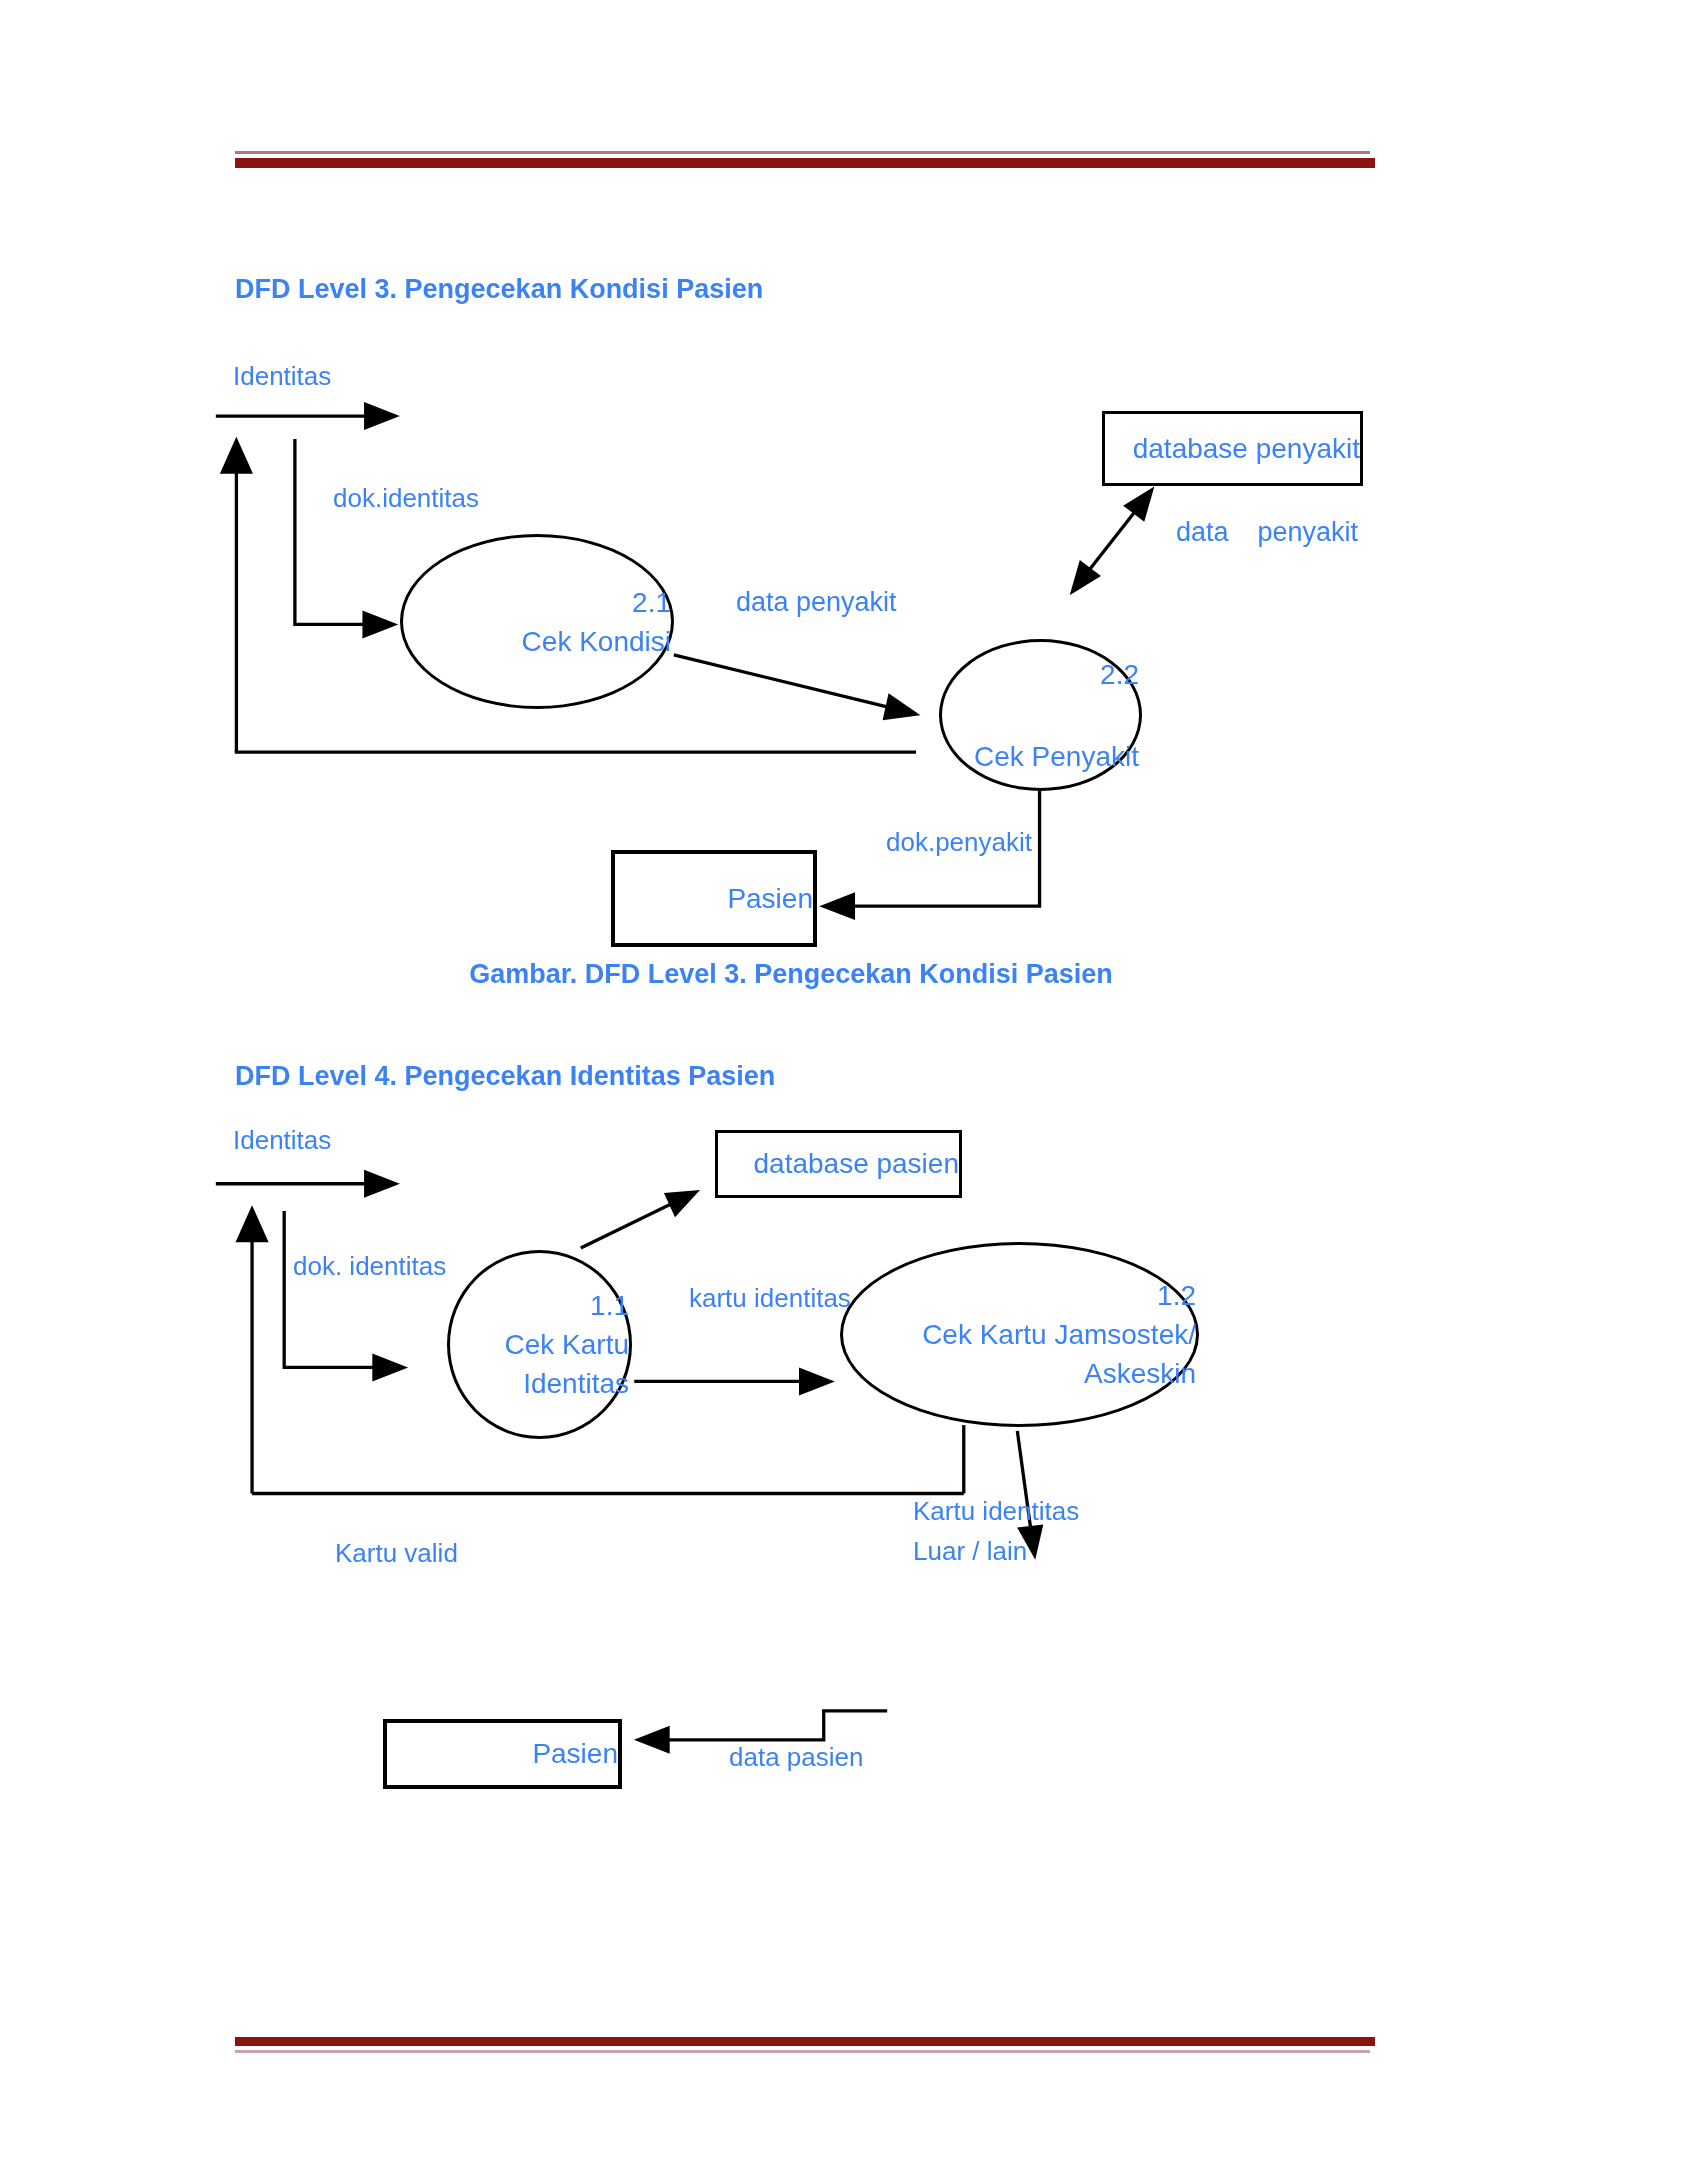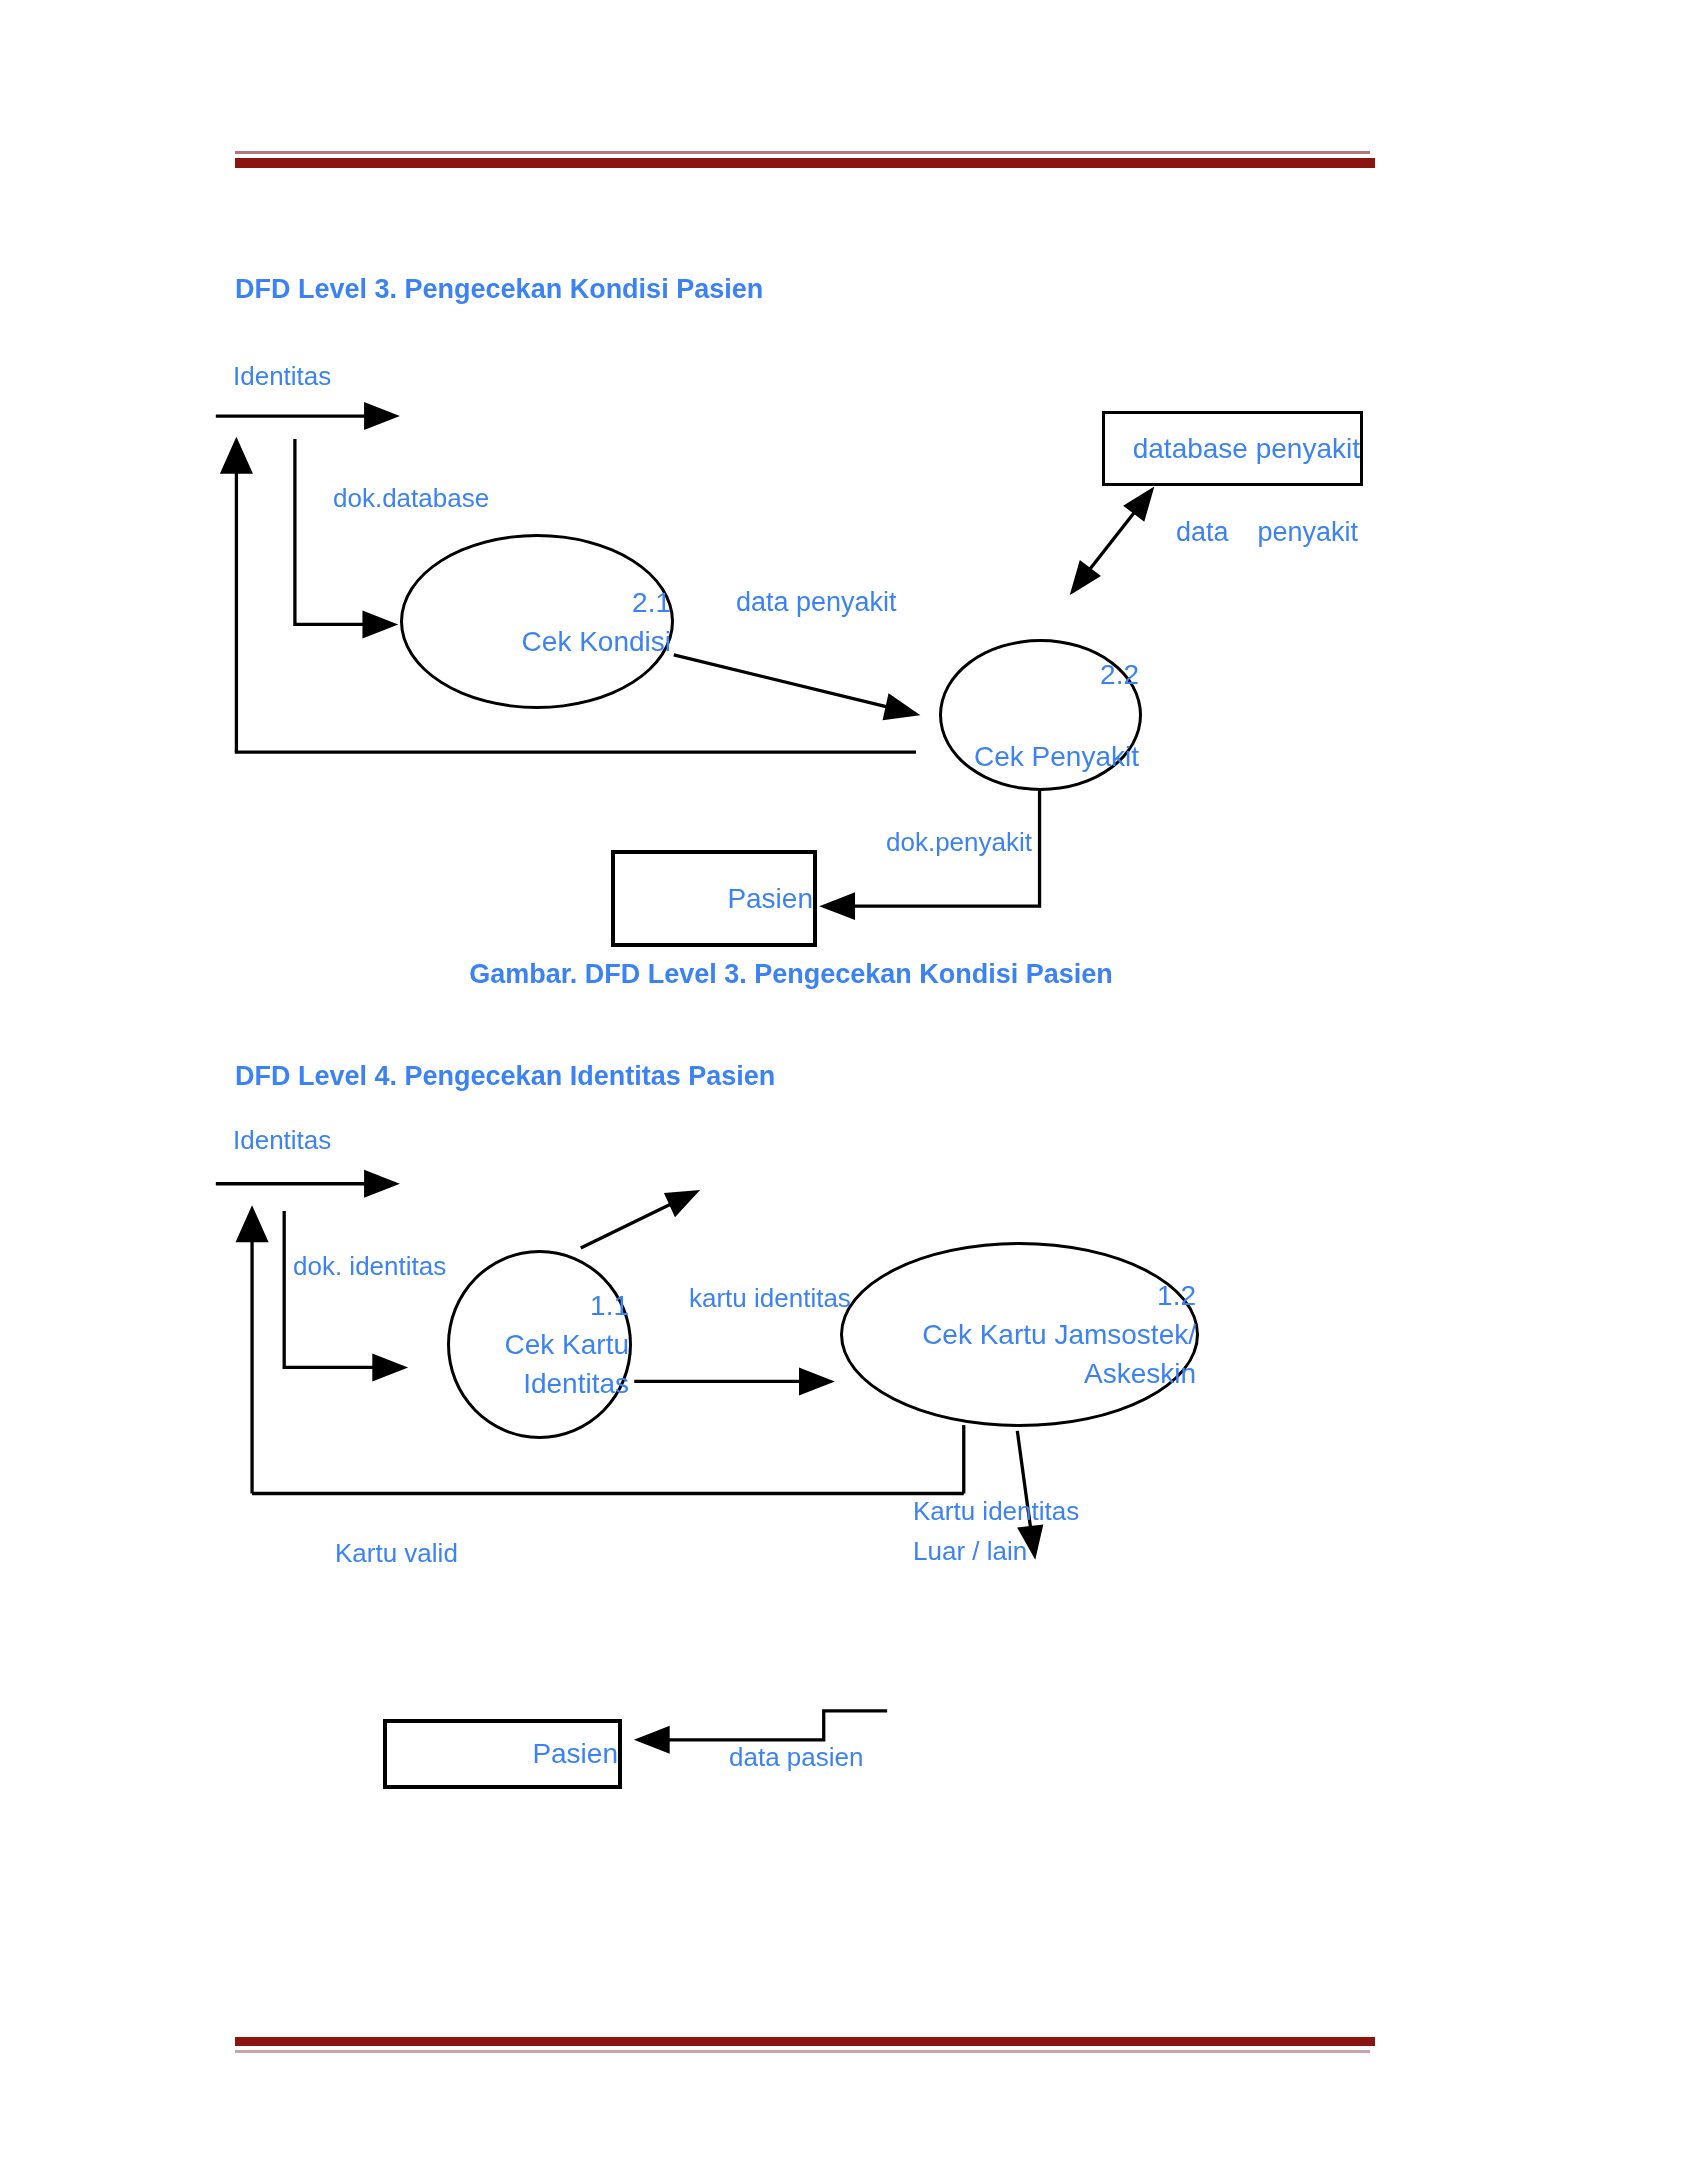--- a/index.html
+++ b/index.html
@@ -87,21 +87,21 @@
     </g>
     <g stroke="#000" stroke-width="4" fill="none">
       <polyline points="1077,2077 1000,2077 1000,2112 810,2112"></polyline>
       <polygon points="775,2112 811,2098 811,2126" fill="#000"></polygon>
     </g>
   </svg>
 
   <div class="title" style="left:235px;top:274px;">DFD Level 3. Pengecekan Kondisi Pasien</div>
 
   <div class="label" style="left:233px;top:361px;">Identitas</div>
-  <div class="label" style="left:333px;top:483px;">dok.database</div>
+  <div class="label" style="left:333px;top:483px;">dok.identitas</div>
   <div class="label big" style="left:736px;top:587px;">data penyakit</div>
   <div class="label big gapwide" style="left:1176px;top:517px;">data penyakit</div>
   <div class="label rightAlign" style="left:1032px;top:827px;">dok.penyakit</div>
 
   <div class="shape ellipse" style="left:400px;top:534px;width:274px;height:175px;">
     <div>2.1</div>
     <div>Cek Kondisi</div>
   </div>
 
   <div class="shape ellipse" style="left:939px;top:639px;width:203px;height:152px;gap:43px;">
@@ -122,20 +122,23 @@
   <div class="title" style="left:235px;top:1061px;">DFD Level 4. Pengecekan Identitas Pasien</div>
 
   <div class="label" style="left:233px;top:1125px;">Identitas</div>
   <div class="label" style="left:293px;top:1251px;">dok. identitas</div>
   <div class="label" style="left:689px;top:1283px;">kartu identitas</div>
   <div class="label" style="left:335px;top:1538px;">Kartu valid</div>
   <div class="label" style="left:913px;top:1496px;">Kartu identitas</div>
   <div class="label" style="left:913px;top:1536px;">Luar / lain</div>
   <div class="label" style="left:729px;top:1742px;">data pasien</div>
 
+  <div class="shape box" style="left:715px;top:1130px;width:247px;height:68px;">
+    <div>database pasien</div>
+  </div>
 
   <div class="shape ellipse" style="left:447px;top:1250px;width:185px;height:189px;">
     <div>1.1</div>
     <div>Cek Kartu</div>
     <div>Identitas</div>
   </div>
 
   <div class="shape ellipse" style="left:840px;top:1242px;width:359px;height:185px;">
     <div>1.2</div>
     <div>Cek Kartu Jamsostek/</div>

